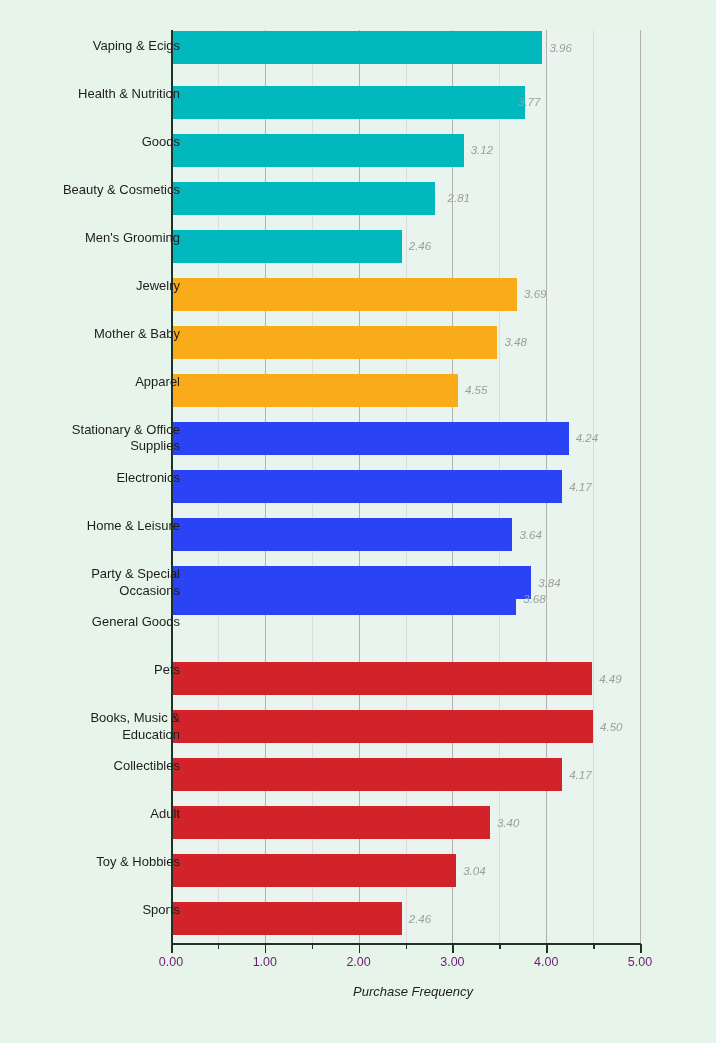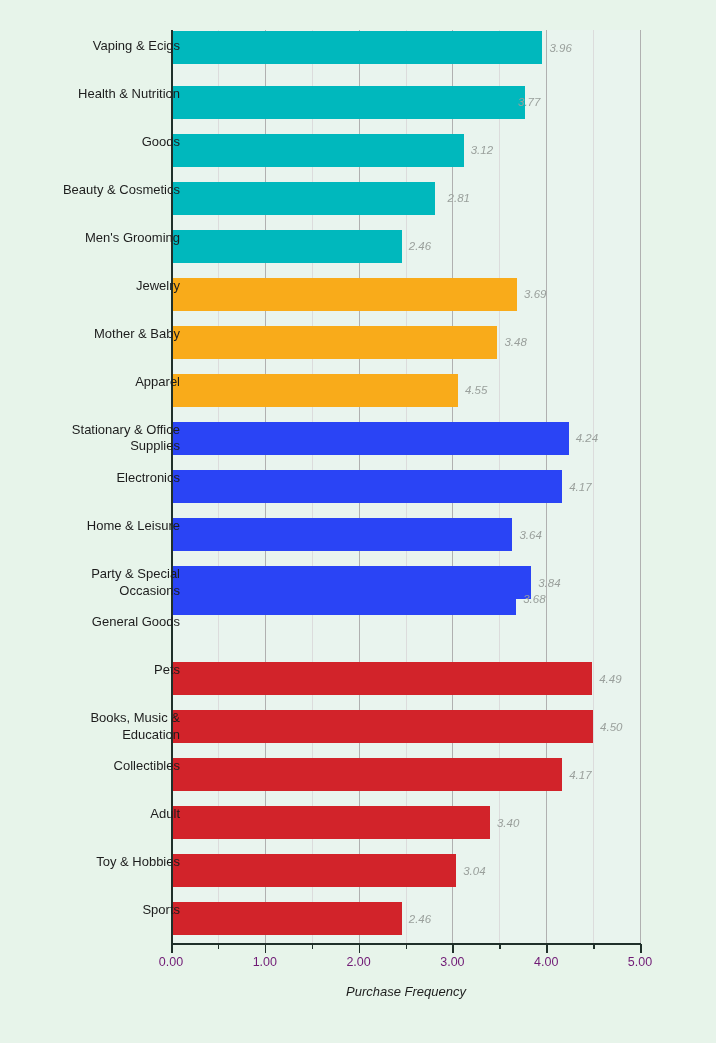--- a/index.html
+++ b/index.html
@@ -111,21 +111,21 @@
     top: 955px;
     font-size: 12.5px;
     color: #701a75;
     transform: translateX(-50%);
     white-space: nowrap;
   }
 
   #axis-title {
     position: absolute;
     top: 984px;
-    left: 171px;
+    left: 178px;
     width: 470px;
     text-align: center;
     font-size: 13px;
     font-style: italic;
     color: #1d1d1d;
   }
 </style>
 </head>
 <body>
 

